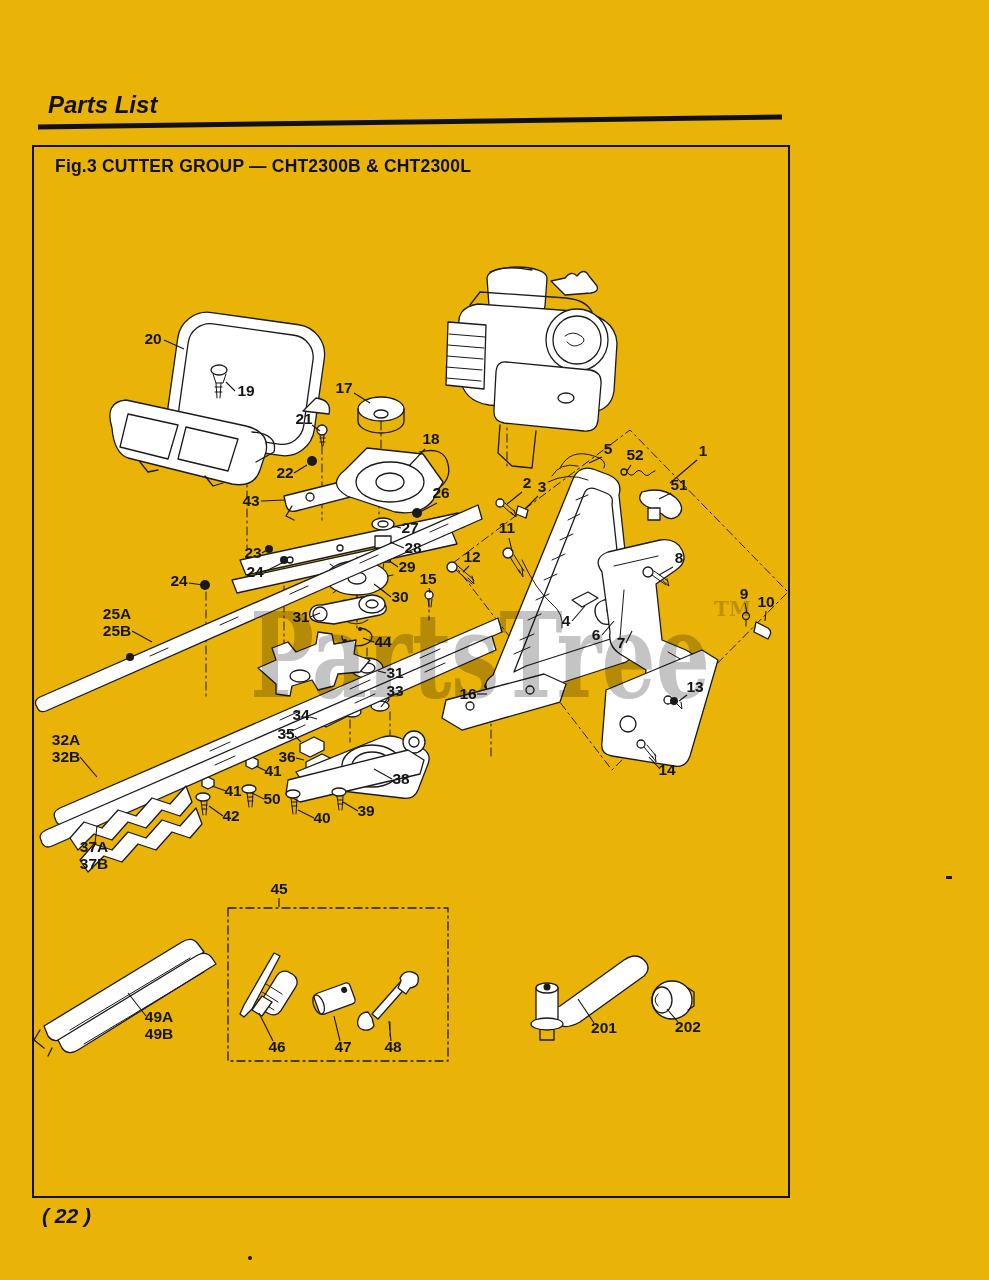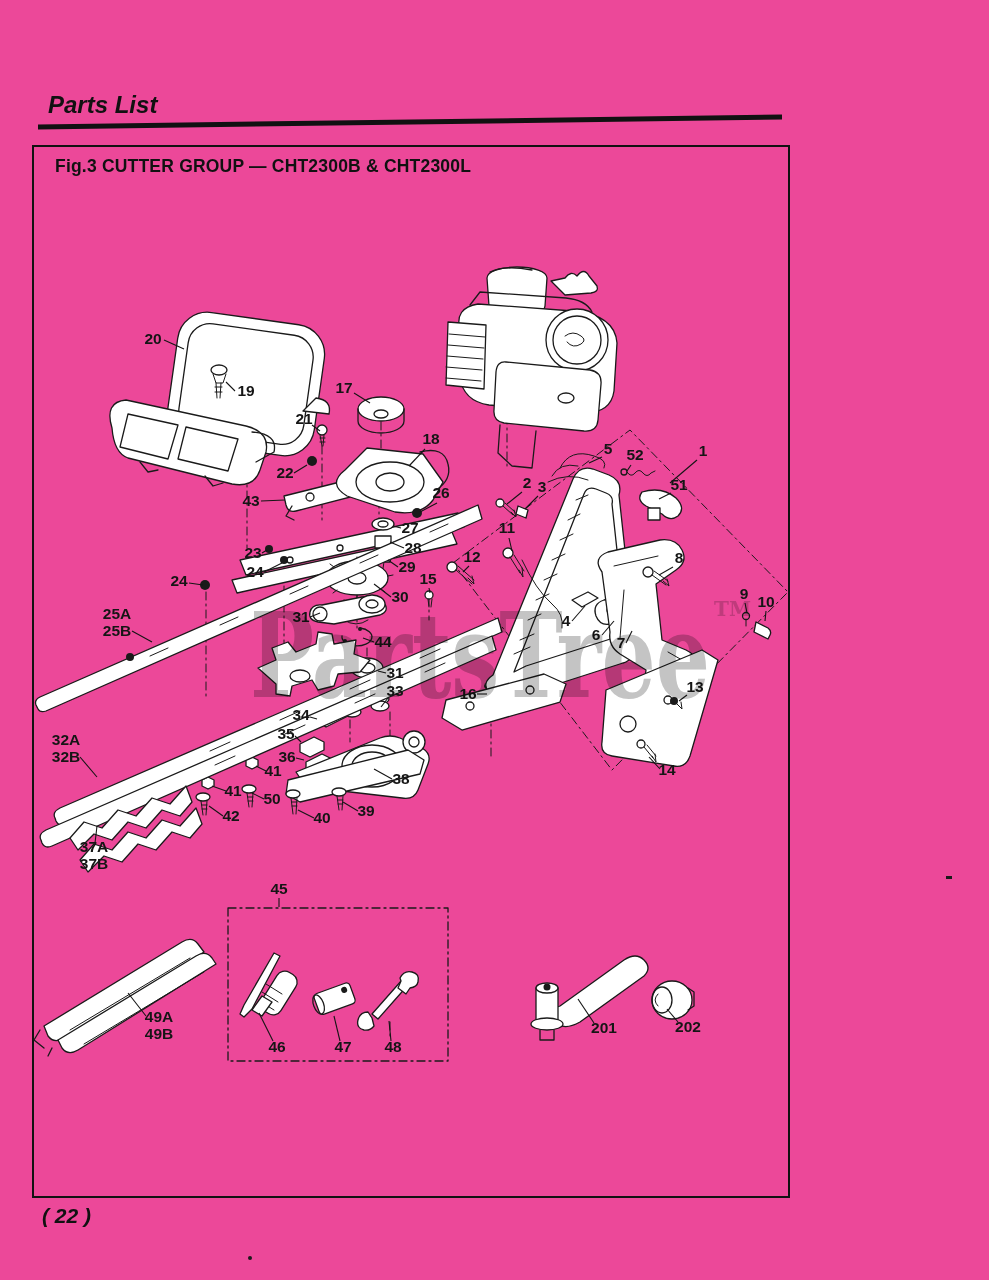--- a/index.html
+++ b/index.html
@@ -1,16 +1,16 @@
 <!DOCTYPE html>
 <html><head>
 <meta charset="utf-8">
 <style>
   html,body{margin:0;padding:0;background:#888;}
-  .page{position:relative;width:989px;height:1280px;background:#ec4899;overflow:hidden;margin:0 auto;}
+  .page{position:relative;width:989px;height:1280px;background:#eab308;overflow:hidden;margin:0 auto;}
   svg{position:absolute;inset:0;font-family:"Liberation Sans",sans-serif;}
   
   .art path,.art ellipse,.art circle,.art rect,.art line,.art polyline,.art polygon{
     stroke:#1a1a1a;stroke-width:1.3;fill:none;stroke-linecap:round;stroke-linejoin:round;}
   .art .w{fill:#ffffff;}
   .art .k{fill:#1a1a1a;stroke:none;}
   .art .thin{stroke-width:1;}
   .dashdot{stroke-dasharray:8 4 2 4;}
   .callout{font-size:15.5px;font-weight:700;fill:#151515;stroke:none;text-anchor:middle;}
   .ln{stroke:#151515;stroke-width:1.1;fill:none;}

